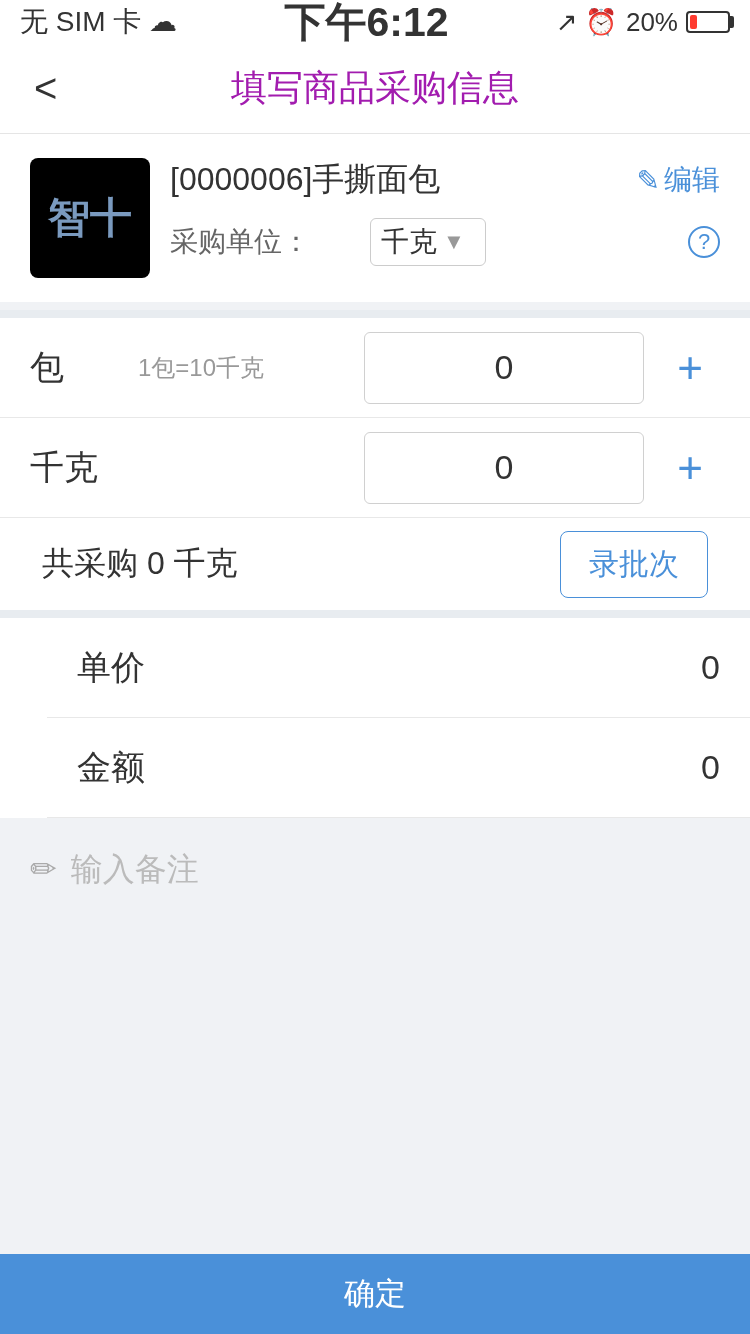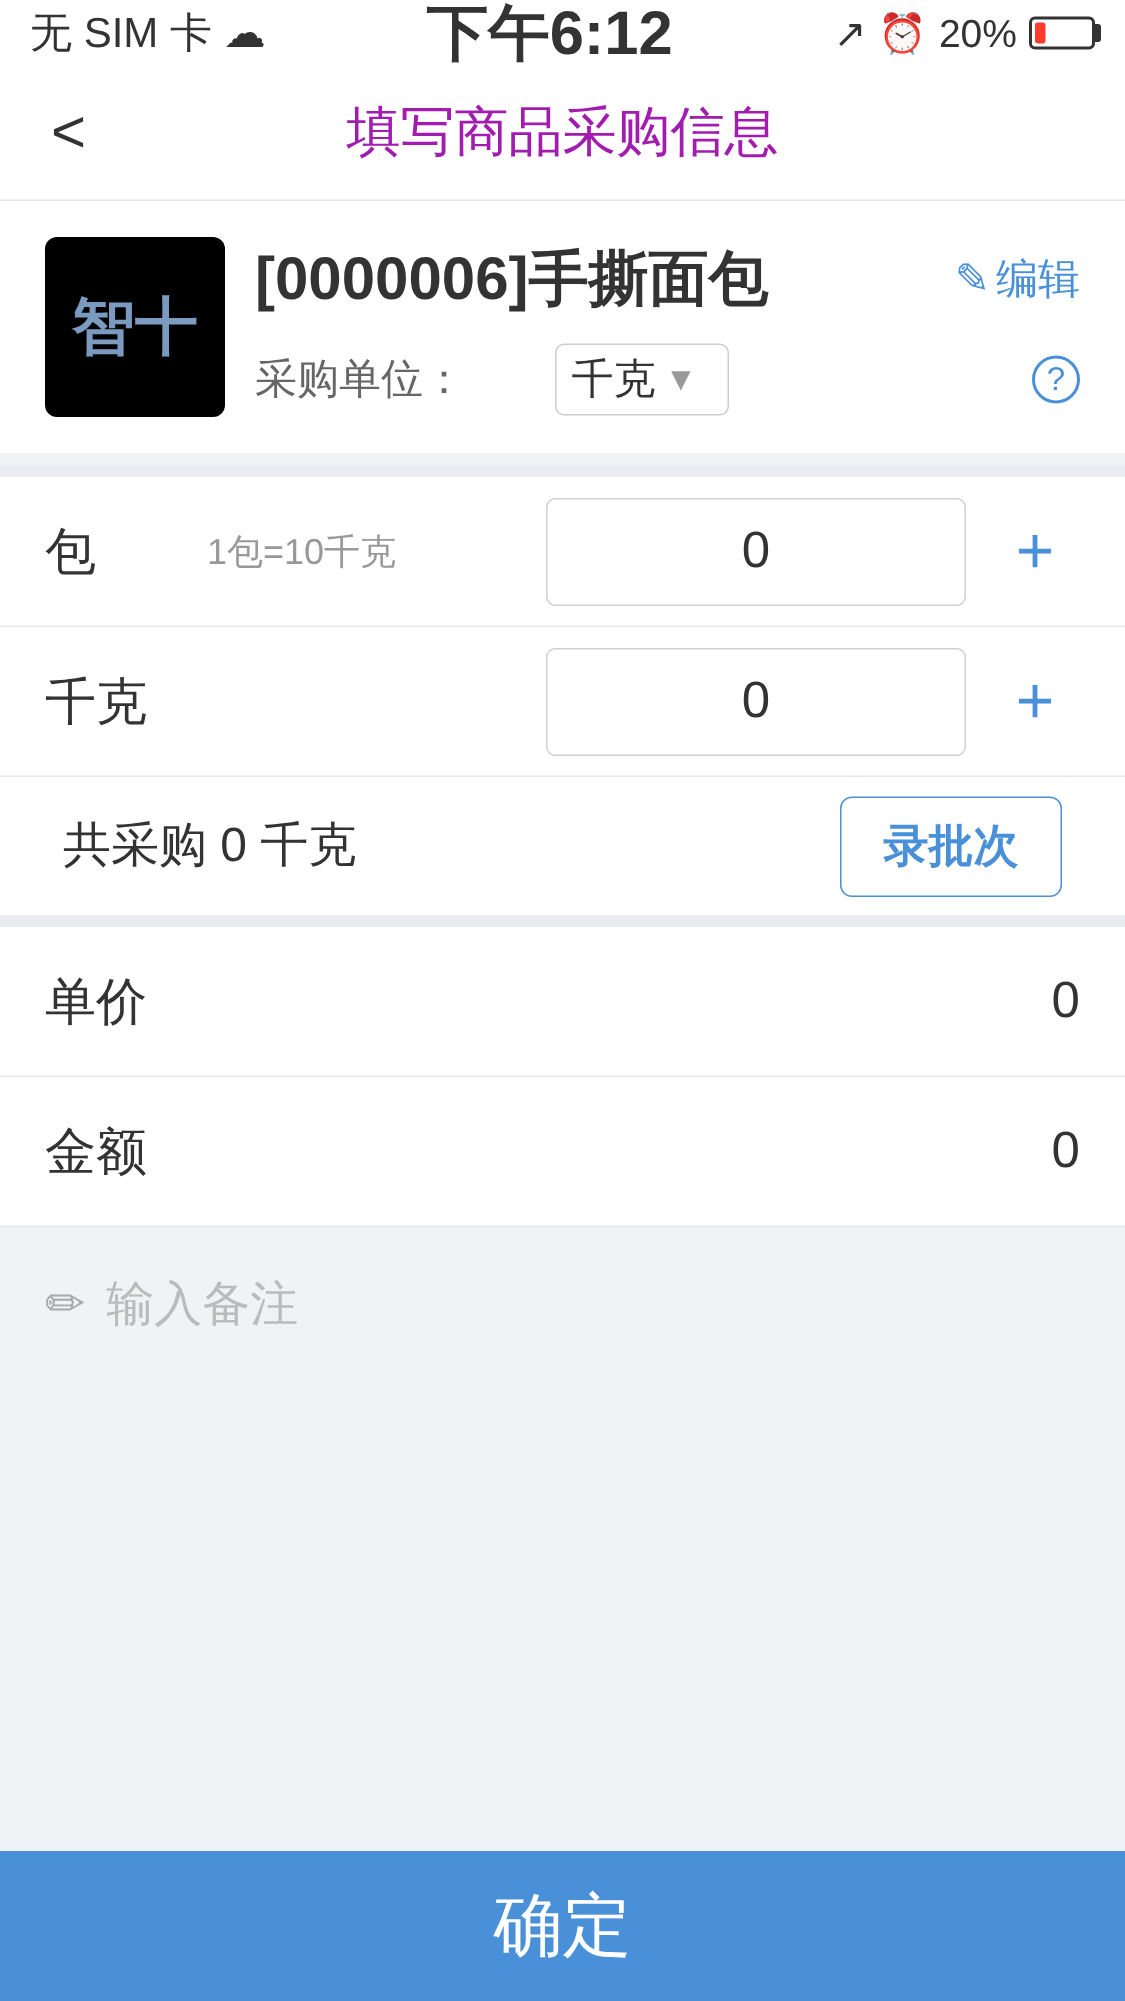--- a/index.html
+++ b/index.html
@@ -112,23 +112,23 @@
     .product-info {
       flex: 1;
     }
     .product-name-row {
       display: flex;
       justify-content: space-between;
       align-items: center;
       margin-bottom: 16px;
     }
     .product-name {
-      font-size: 40px;
-      color: #333;
-      font-weight: 700;
+      font-size: 32px;
+      color: #333;
+      font-weight: 400;
     }
     .edit-btn {
       font-size: 28px;
       color: #4a90d9;
       display: flex;
       align-items: center;
       gap: 4px;
       cursor: pointer;
     }
     .unit-row {
@@ -236,35 +236,35 @@
       color: #333;
     }
     .batch-btn {
       border: 1.5px solid #4a90d9;
       border-radius: 8px;
       padding: 12px 28px;
       font-size: 30px;
       color: #4a90d9;
       cursor: pointer;
       background: #fff;
-      font-weight: bold;
     }
 
     
     .info-section {
       background: #fff;
       margin-top: 0;
     }
     .info-row {
       display: flex;
       align-items: center;
       justify-content: space-between;
       padding: 0 30px;
       height: 100px;
       border-bottom: 1px solid #e8e8e8;
+      margin-left: 47px;
     }
     .info-label {
       font-size: 34px;
       color: #333;
     }
     .info-value {
       font-size: 34px;
       color: #333;
     }
 
@@ -296,26 +296,26 @@
       background: #f0f2f5;
       min-height: 300px;
     }
 
     
     .confirm-btn {
       position: fixed;
       bottom: 0;
       left: 0;
       width: 750px;
-      height: 100px;
+      height: 80px;
       background: #4a90d9;
       display: flex;
       align-items: center;
       justify-content: center;
-      font-size: 46px;
+      font-size: 31px;
       color: #fff;
       cursor: pointer;
       font-weight: 400;
     }
 
     .page-wrapper {
       display: flex;
       flex-direction: column;
       min-height: 1334px;
       padding-bottom: 100px;

